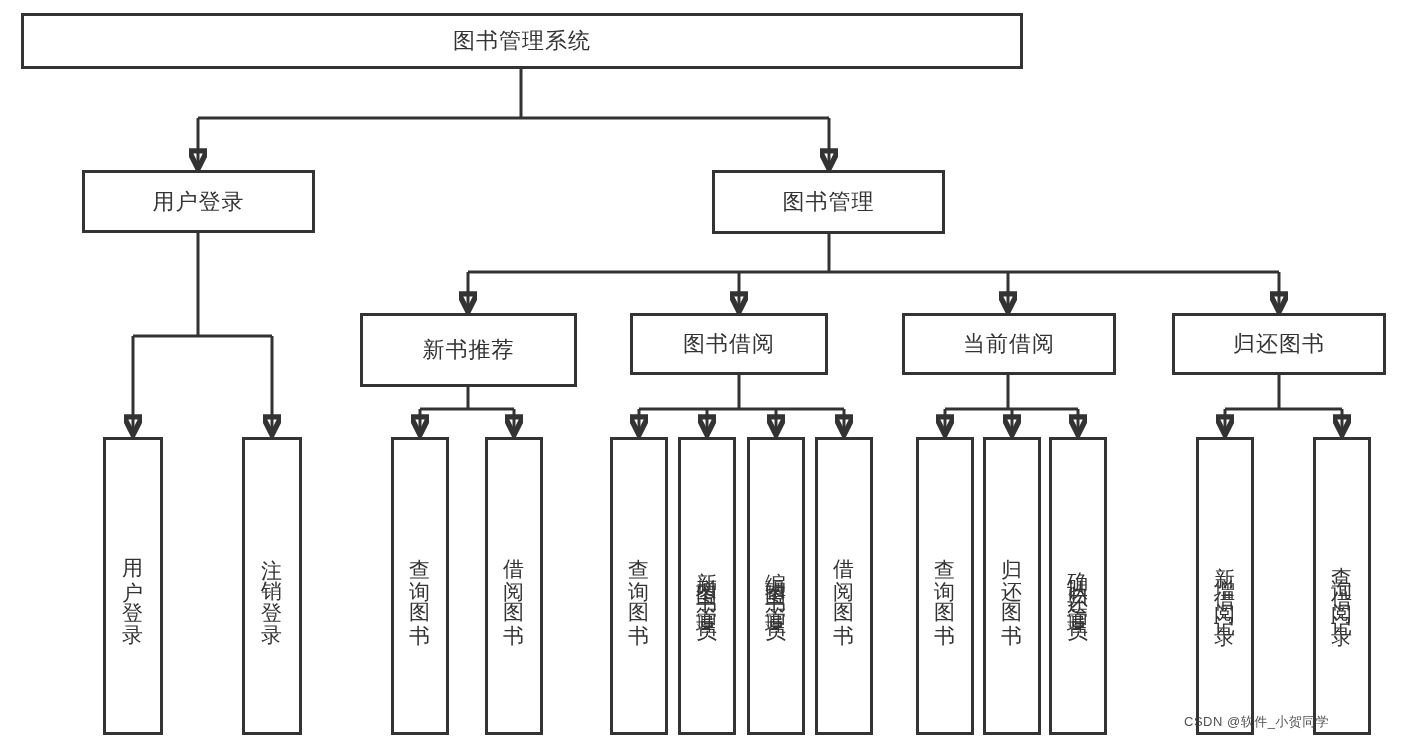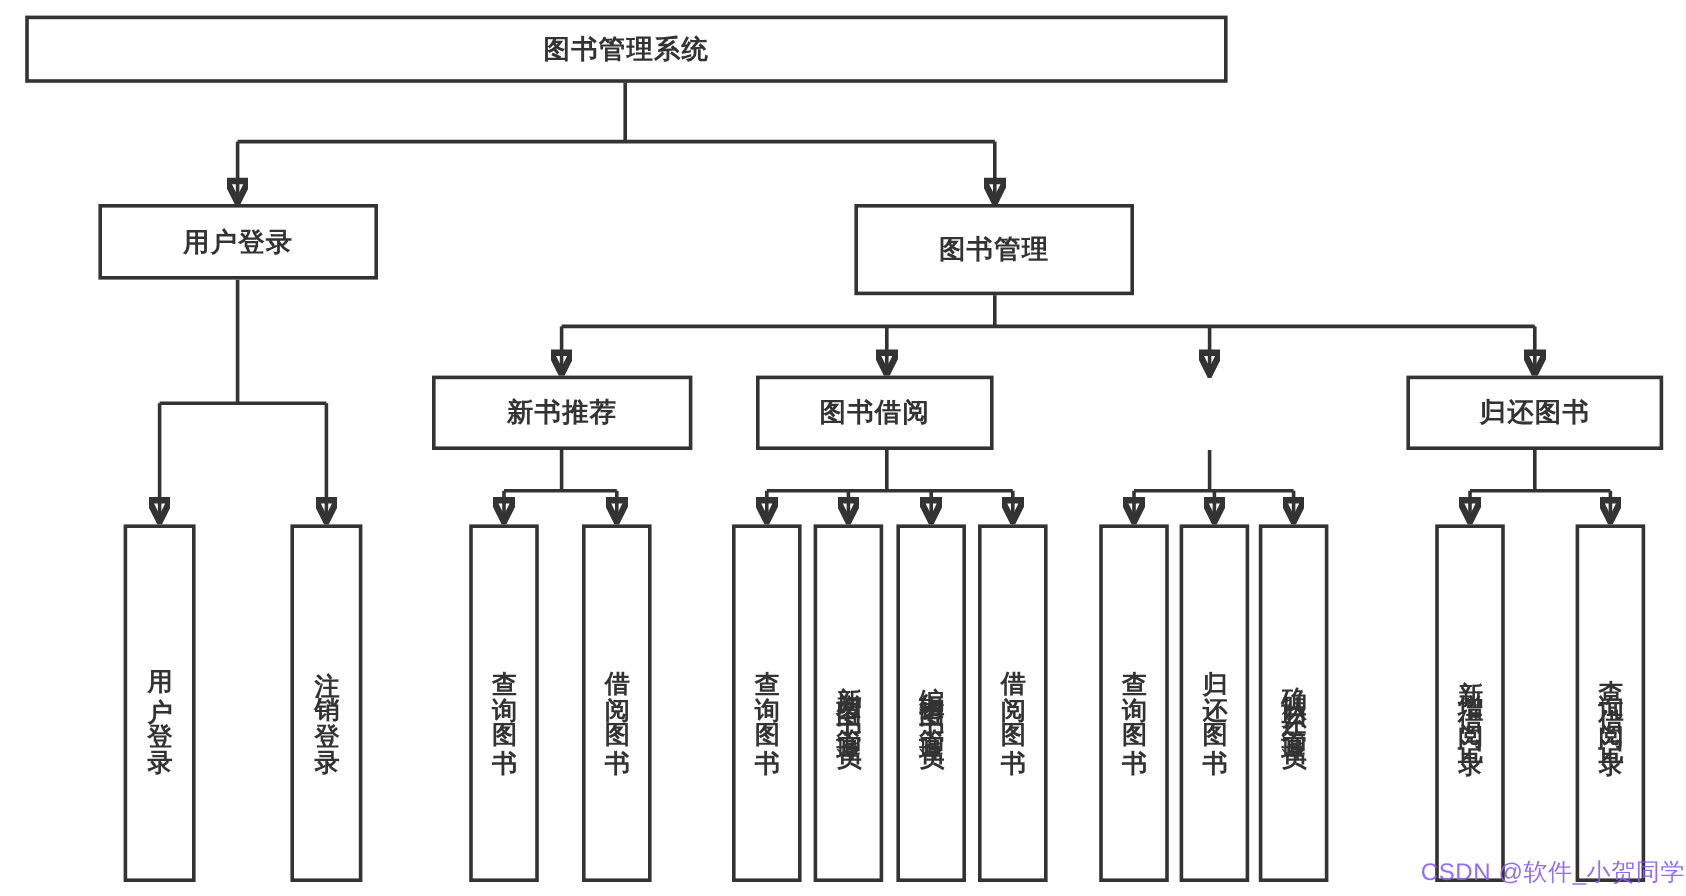--- a/index.html
+++ b/index.html
@@ -23,37 +23,36 @@
     box-sizing: border-box;
     border: 3px solid #333333;
     background: #ffffff;
     color: #333333;
     display: flex;
     align-items: center;
     justify-content: center;
     font-size: 22px;
     z-index: 1;
     letter-spacing: 1px;
-    font-weight: bold;
   }
   .leaf {
     font-size: 21px;
   }
   .leaf .vtext {
     writing-mode: vertical-rl;
     text-orientation: mixed;
     line-height: 1;
     max-height: 284px;
   }
   .watermark {
     position: absolute;
     left: 1184px;
     top: 713px;
-    font-size: 20px;
-    color: #8b5cf6;
+    font-size: 13px;
+    color: #404040;
     opacity: 0.9;
     z-index: 3;
     white-space: nowrap;
     letter-spacing: 0.5px;
   }
 </style>
 </head>
 <body>
 
 <div class="stage">
@@ -95,24 +94,25 @@
     <path d="M1078 409 V434" marker-end="url(#arrowhead)"></path>
 
     <path d="M1279 375 V409 M1225 409 H1342"></path>
     <path d="M1225 409 V434" marker-end="url(#arrowhead)"></path>
     <path d="M1342 409 V434" marker-end="url(#arrowhead)"></path>
   </svg>
 
   <div class="box" style="left:21px; top:13px; width:1002px; height:56px;">图书管理系统</div>
 
   <div class="box" style="left:82px; top:170px; width:233px; height:63px;">用户登录</div>
-  <div class="box" style="left:712px; top:170px; width:233px; height:76px;">图书管理</div>
+  <div class="box" style="left:712px; top:170px; width:233px; height:64px;">图书管理</div>
 
-  <div class="box" style="left:360px; top:313px; width:217px; height:62px;">新书推荐</div>
+  <div class="box" style="left:360px; top:313px; width:217px; height:74px;">新书推荐</div>
   <div class="box" style="left:630px; top:313px; width:198px; height:62px;">图书借阅</div>
+  <div class="box" style="left:902px; top:313px; width:214px; height:62px;">当前借阅</div>
   <div class="box" style="left:1172px; top:313px; width:214px; height:62px;">归还图书</div>
 
   <div class="box leaf" style="left:103px; top:437px; width:60px; height:298px;">
     <span class="vtext" style="letter-spacing: 22px;">用户登录</span>
   </div>
   <div class="box leaf" style="left:242px; top:437px; width:60px; height:298px;">
     <span class="vtext" style="letter-spacing: 22px;">注销登录</span>
   </div>
 
   <div class="box leaf" style="left:391px; top:437px; width:58px; height:298px;">

